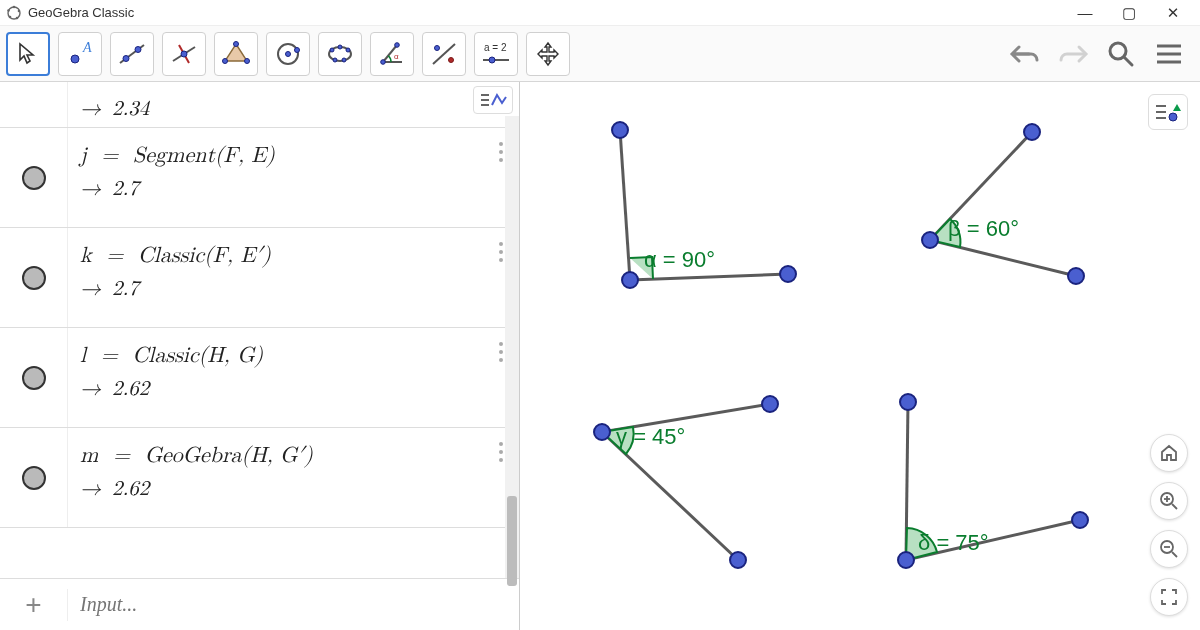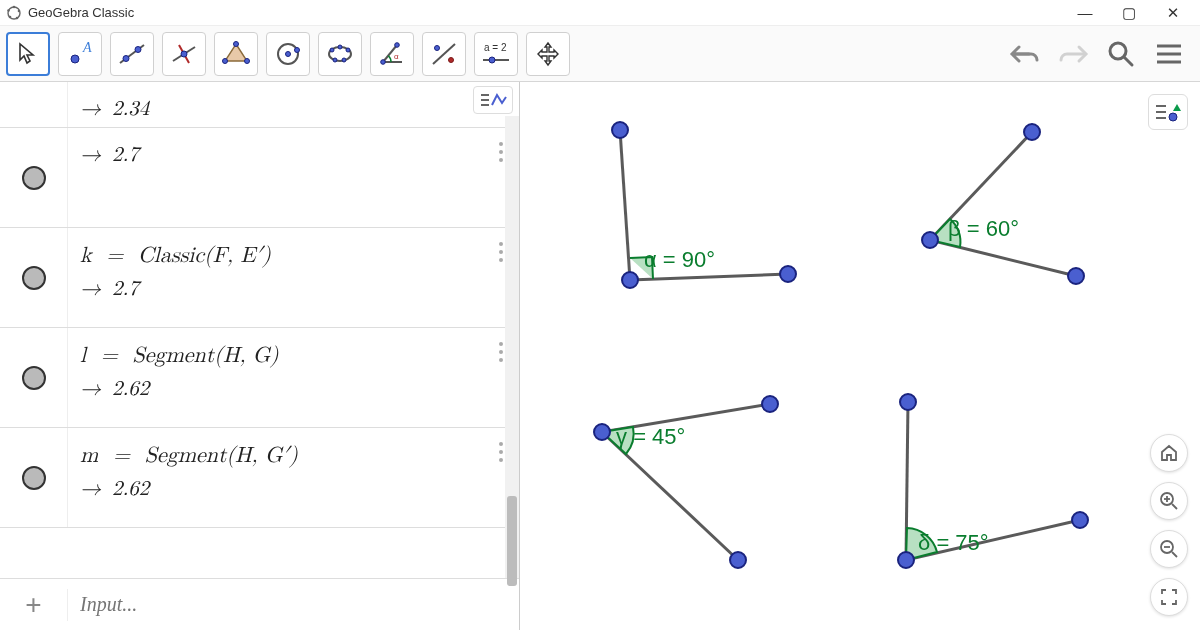--- a/index.html
+++ b/index.html
@@ -193,20 +193,21 @@
         <div class="def-col">
           <div class="res-line"><span class="res-arrow">→ </span><span>2.34</span></div>
         </div>
       </div>
 
       <div class="algebra-row">
         <div class="bullet-col">
             <div class="bullet"></div>
           </div>
         <div class="def-col">
+          <div class="def-line"><span>j</span> &nbsp;=&nbsp; <span>Segment(F, E)</span></div>
           <div class="res-line"><span class="res-arrow">→ </span><span>2.7</span></div>
         </div>
         <div class="kebab">
             <span></span>
             <span></span>
             <span></span>
           </div>
       </div>
 
       <div class="algebra-row">
@@ -222,36 +223,36 @@
             <span></span>
             <span></span>
           </div>
       </div>
 
       <div class="algebra-row">
         <div class="bullet-col">
             <div class="bullet"></div>
           </div>
         <div class="def-col">
-          <div class="def-line"><span>l</span> &nbsp;=&nbsp; <span>Segment(H, G)</span></div>
+          <div class="def-line"><span>l</span> &nbsp;=&nbsp; <span>Classic(H, G)</span></div>
           <div class="res-line"><span class="res-arrow">→ </span><span>2.62</span></div>
         </div>
         <div class="kebab">
             <span></span>
             <span></span>
             <span></span>
           </div>
       </div>
 
       <div class="algebra-row">
         <div class="bullet-col">
             <div class="bullet"></div>
           </div>
         <div class="def-col">
-          <div class="def-line"><span>m</span> &nbsp;=&nbsp; <span>Segment(H, G′)</span></div>
+          <div class="def-line"><span>m</span> &nbsp;=&nbsp; <span>GeoGebra(H, G′)</span></div>
           <div class="res-line"><span class="res-arrow">→ </span><span>2.62</span></div>
         </div>
         <div class="kebab">
             <span></span>
             <span></span>
             <span></span>
           </div>
       </div>
     </div>
 

